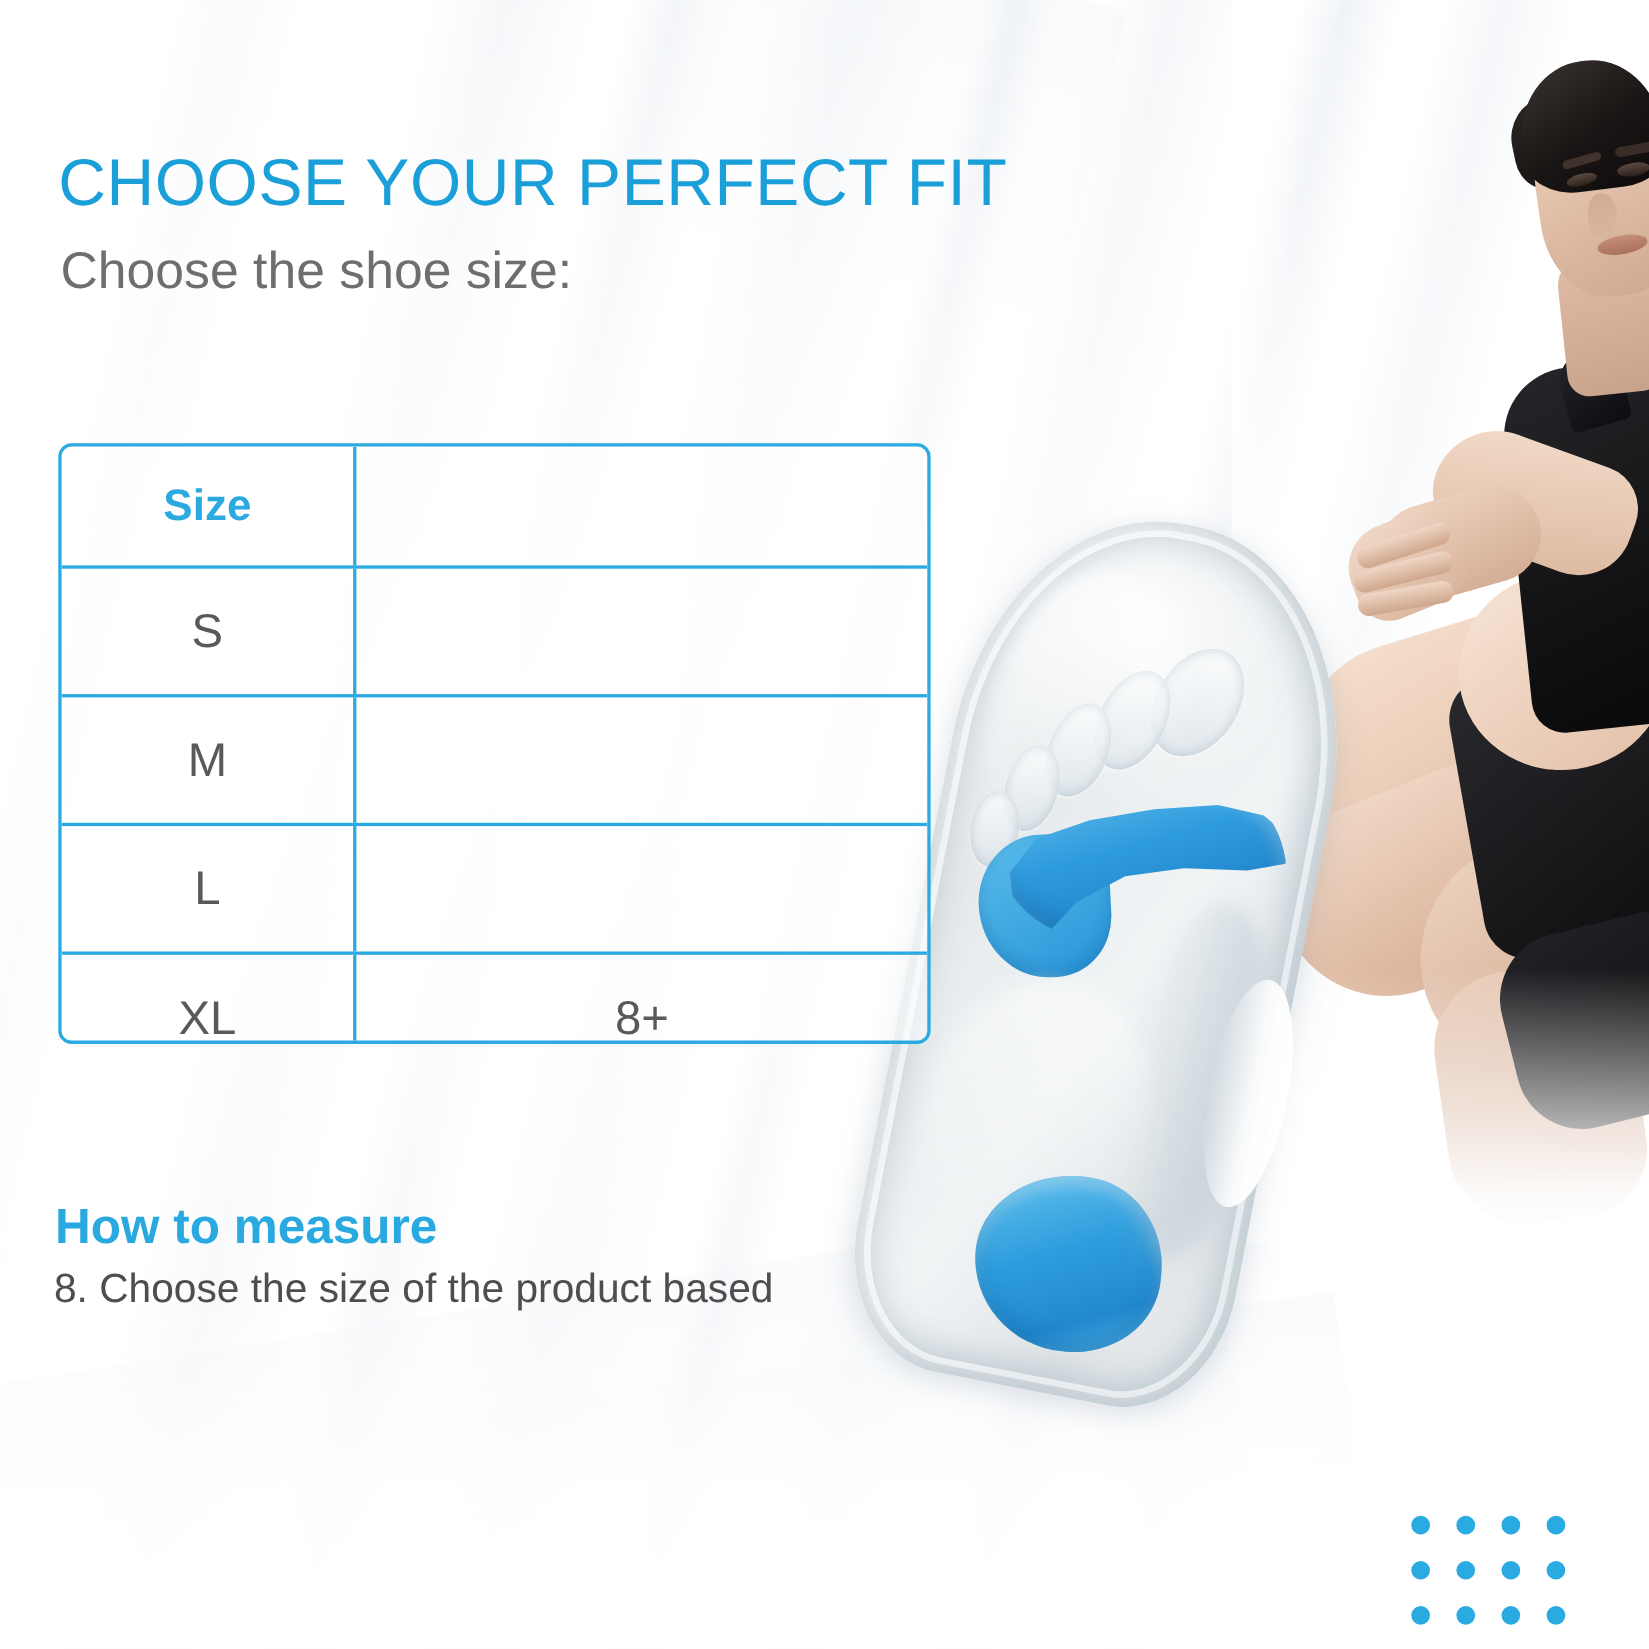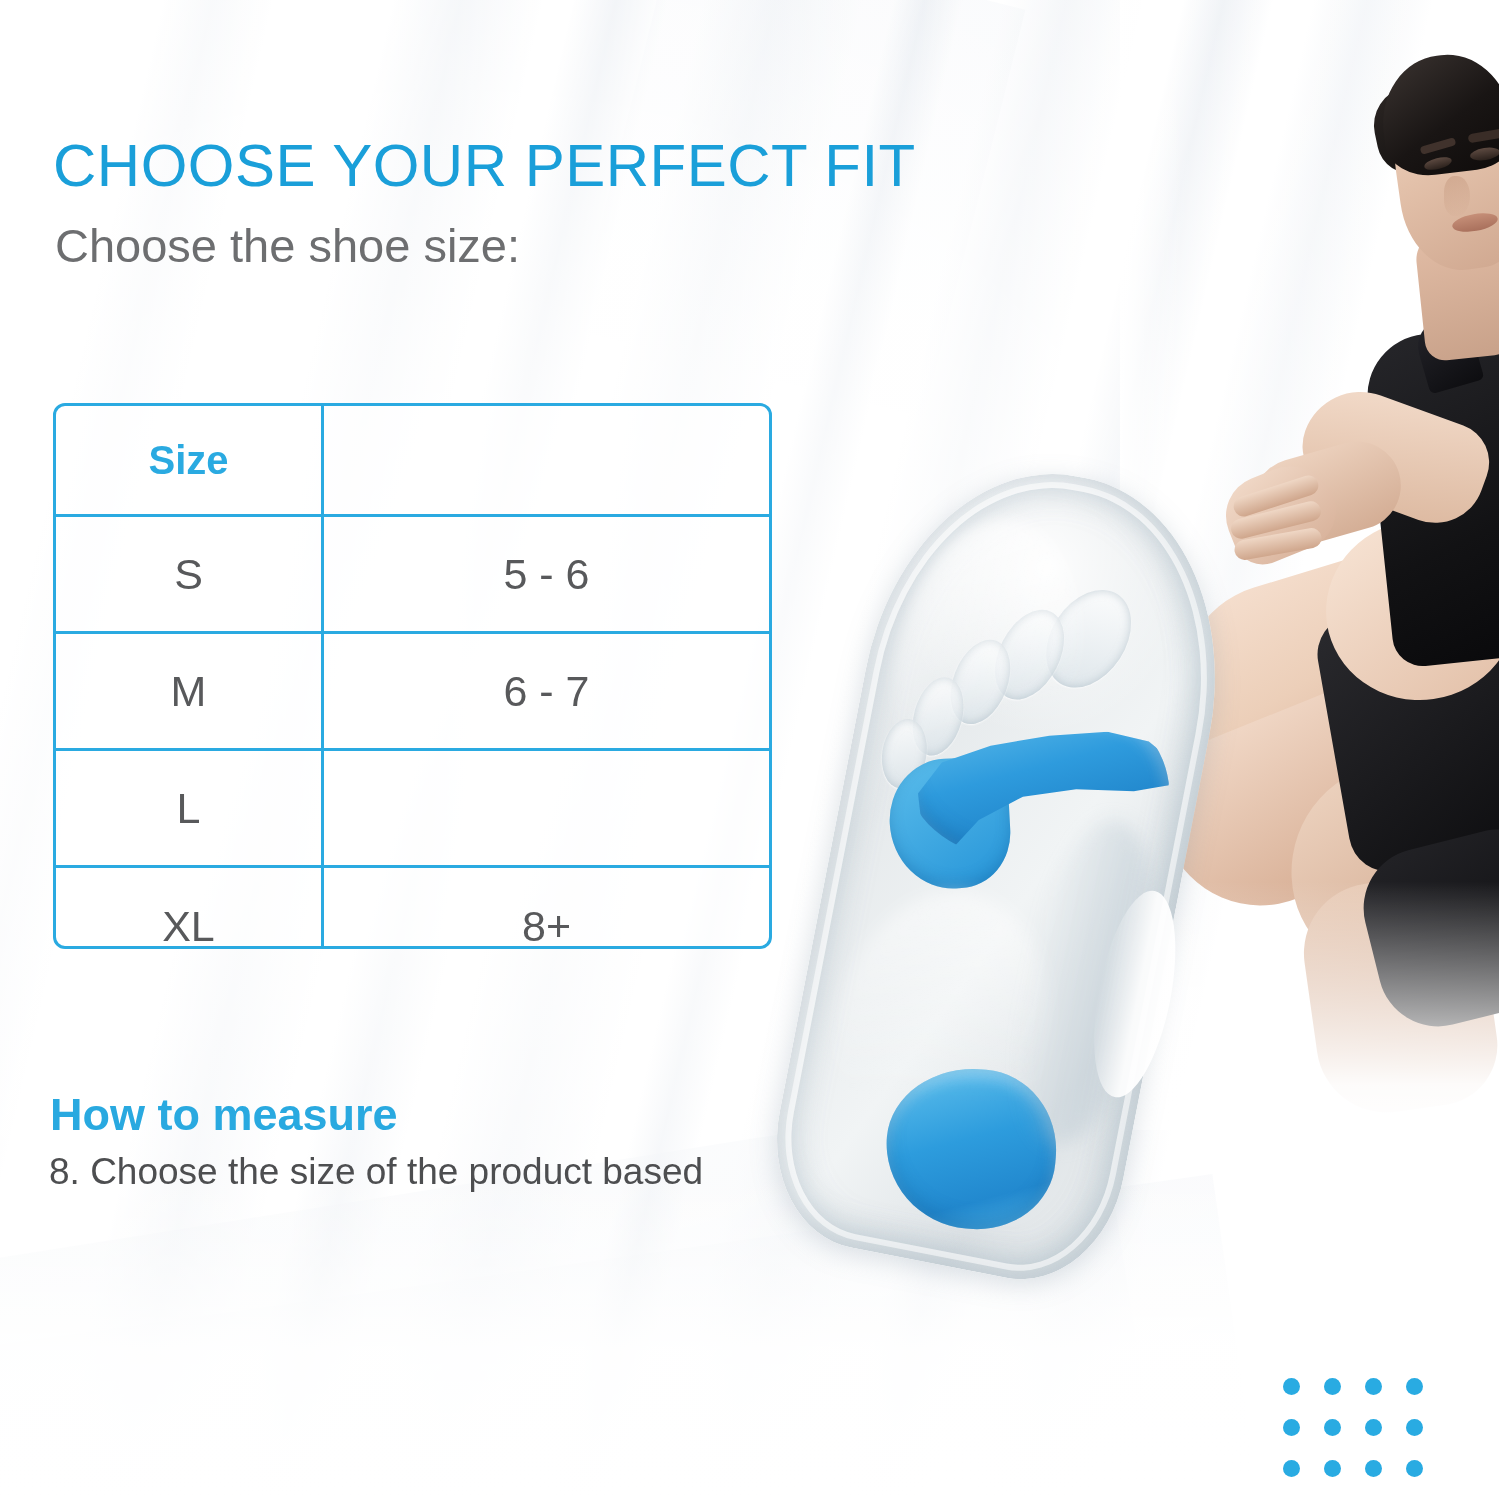--- a/index.html
+++ b/index.html
@@ -52,21 +52,21 @@
     font-size:47px; line-height:1;
     color:#6d6e70;
     font-weight:400;
     white-space:nowrap;
   }
 
   
   #size-table{
     position:absolute;
     left:53px; top:403px;
-    width:719px; height:546px;
+    width:793px; height:546px;
     border:3px solid #2aaae1;
     border-radius:12px;
     overflow:hidden;
     background:rgba(255,255,255,0.55);
   }
   .trow{
     display:flex;
     width:100%;
     height:117px;
     border-bottom:3px solid #2aaae1;
@@ -432,25 +432,23 @@
 
 <h1 id="headline">CHOOSE YOUR PERFECT FIT</h1>
 <h2 id="subhead">Choose the shoe size:</h2>
 
 <div id="size-table">
   <div class="trow head">
     <div class="tcell c1">Size</div>
   </div>
   <div class="trow">
     <div class="tcell c1">S</div>
-    <div class="tcell c2">5 - 6</div>
   </div>
   <div class="trow">
     <div class="tcell c1">M</div>
-    <div class="tcell c2">6 - 7</div>
   </div>
   <div class="trow">
     <div class="tcell c1">L</div>
   </div>
   <div class="trow">
     <div class="tcell c1">XL</div>
     <div class="tcell c2">8+</div>
   </div>
 </div>
 

